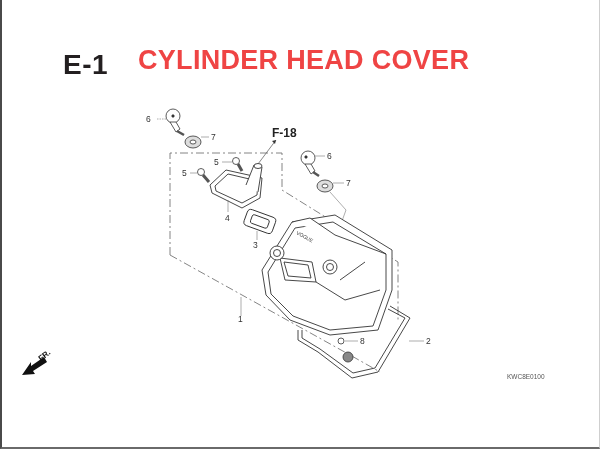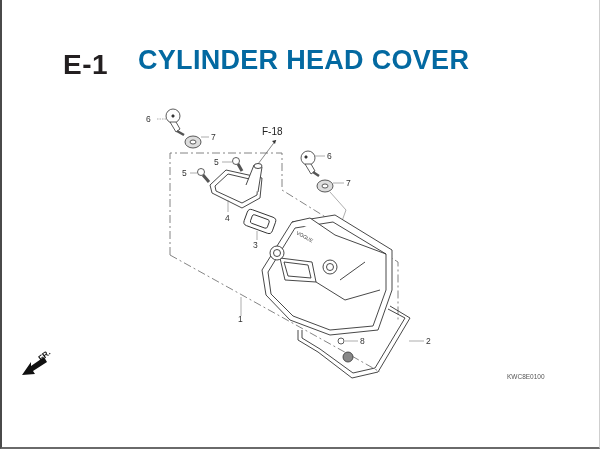--- a/index.html
+++ b/index.html
@@ -1,23 +1,23 @@
 <!DOCTYPE html>
 <html><head>
 <meta charset="utf-8">
 <style>
   html, body { margin: 0; padding: 0; background: #ffffff; }
   body { width: 600px; height: 449px; position: relative; overflow: hidden; font-family: "Liberation Sans", sans-serif; }
   .frame { position: absolute; left: 0; top: 0; width: 600px; height: 449px; box-sizing: border-box;
            border-left: 2px solid #4a4a4a; border-bottom: 2px solid #6a6a6a; border-right: 1px solid #cfcfcf; }
   .sec { position: absolute; left: 35px; top: 49px; font-weight: bold; font-size: 28px; color: #231f20; letter-spacing: 0.5px; margin-left: 28px; }
-  .title { position: absolute; left: 138px; top: 45px; font-weight: bold; font-size: 27px; color: #0369a1; letter-spacing: 0.3px; }
+  .title { position: absolute; left: 138px; top: 45px; font-weight: bold; font-size: 27px; color: #ef4444; letter-spacing: 0.3px; }
   .code { position: absolute; left: 507px; top: 373px; font-size: 6.5px; color: #555; }
   .callout { position: absolute; font-size: 8.5px; color: #333; }
-  .ref { position: absolute; left: 262px; top: 126px; font-size: 10px; font-weight: normal; color: #222; }
+  .ref { position: absolute; left: 272px; top: 126px; font-size: 12px; font-weight: bold; color: #222; }
   .fr { position: absolute; left: 38px; top: 351px; font-size: 8px; font-weight: bold; color: #111; transform: rotate(-38deg); }
   svg.diagram { position: absolute; left: 0; top: 0; }
 </style>
 </head>
 <body>
 
 <div class="frame"></div>
 
 <div class="sec">E-1</div>
 <div class="title">CYLINDER HEAD COVER</div>

